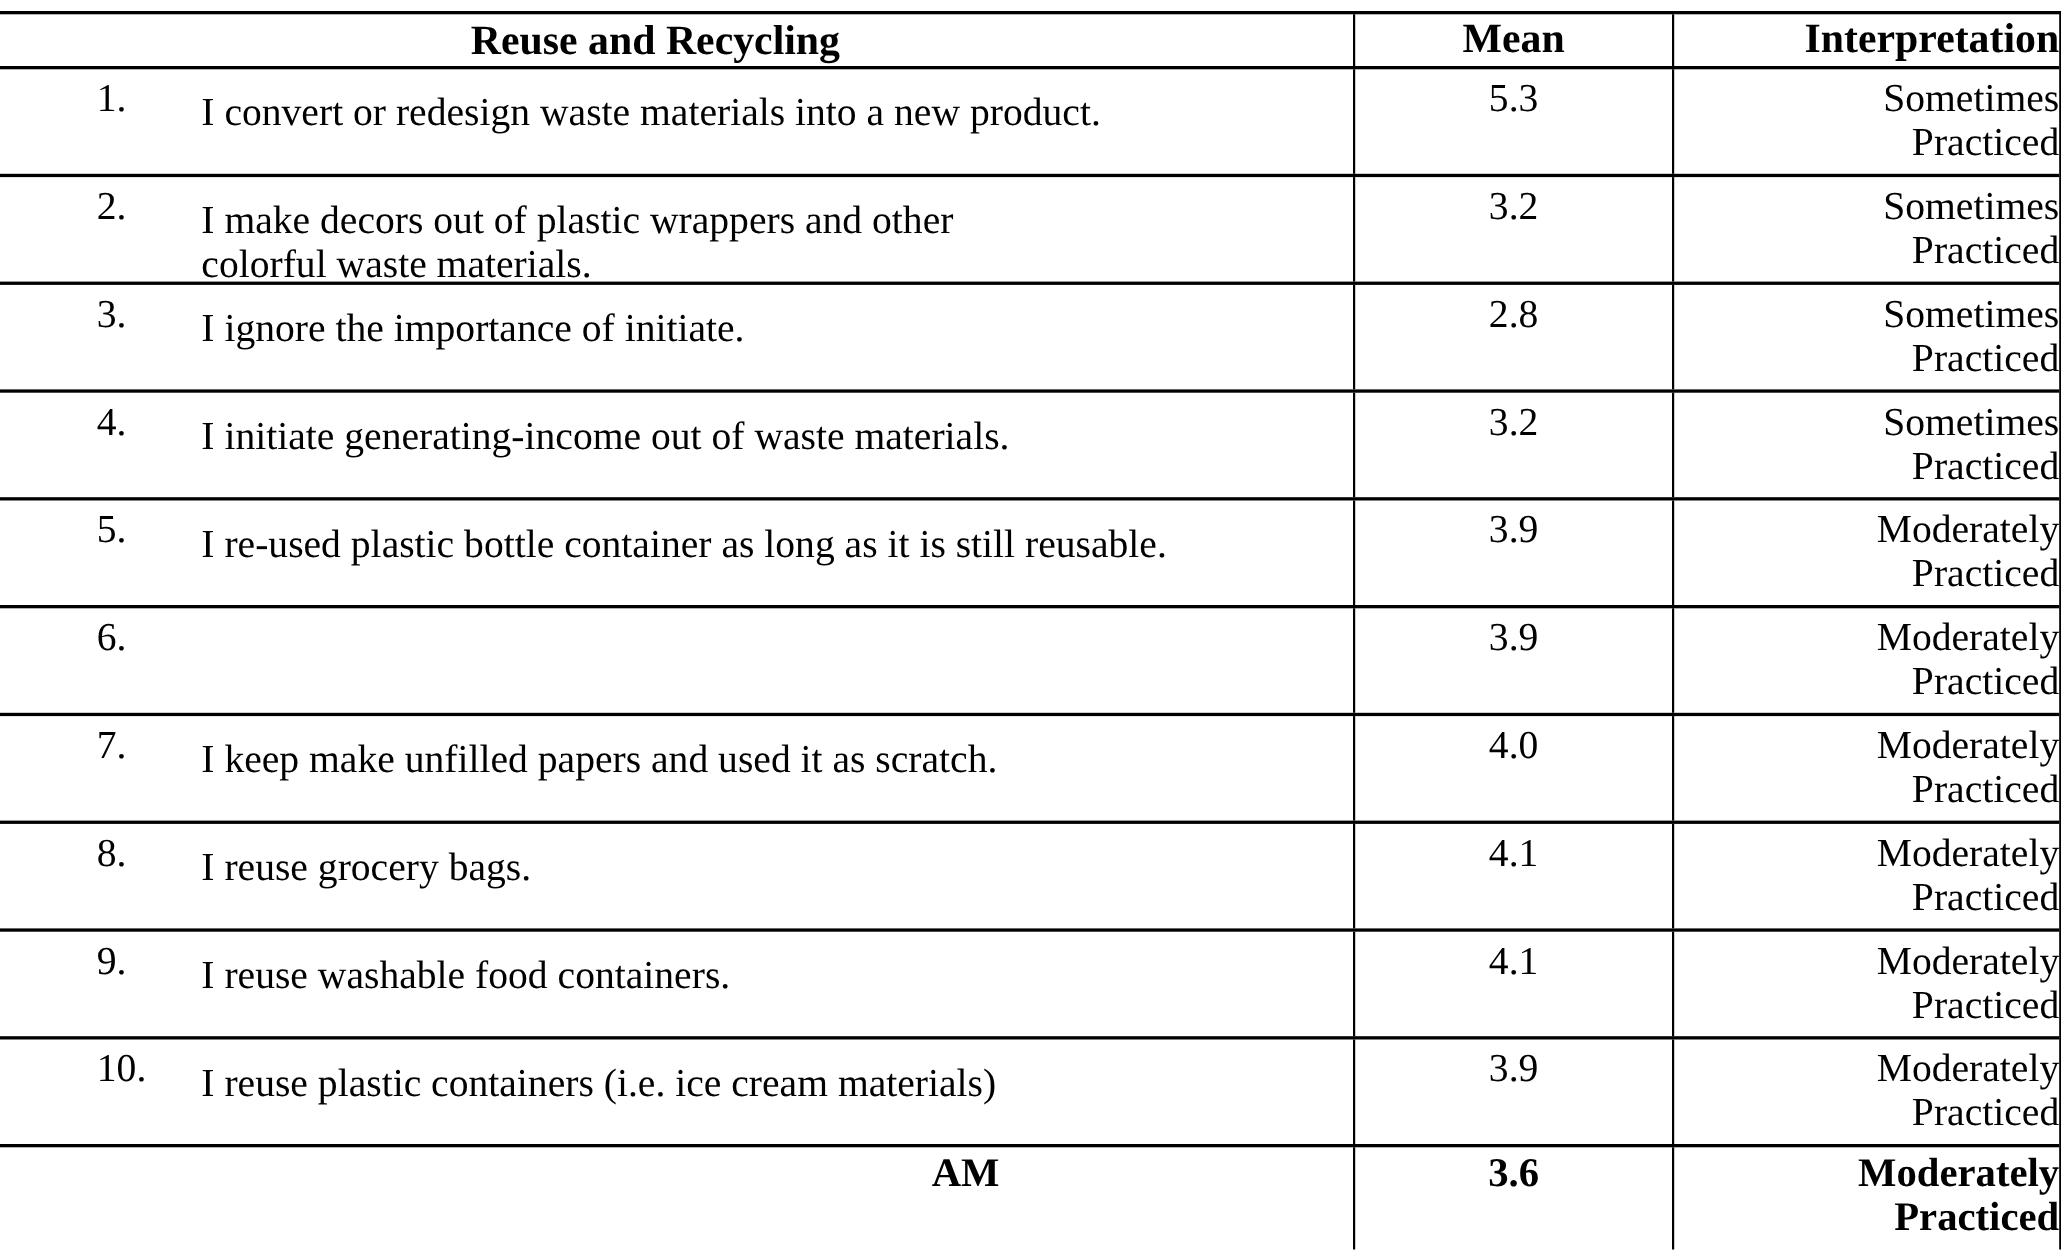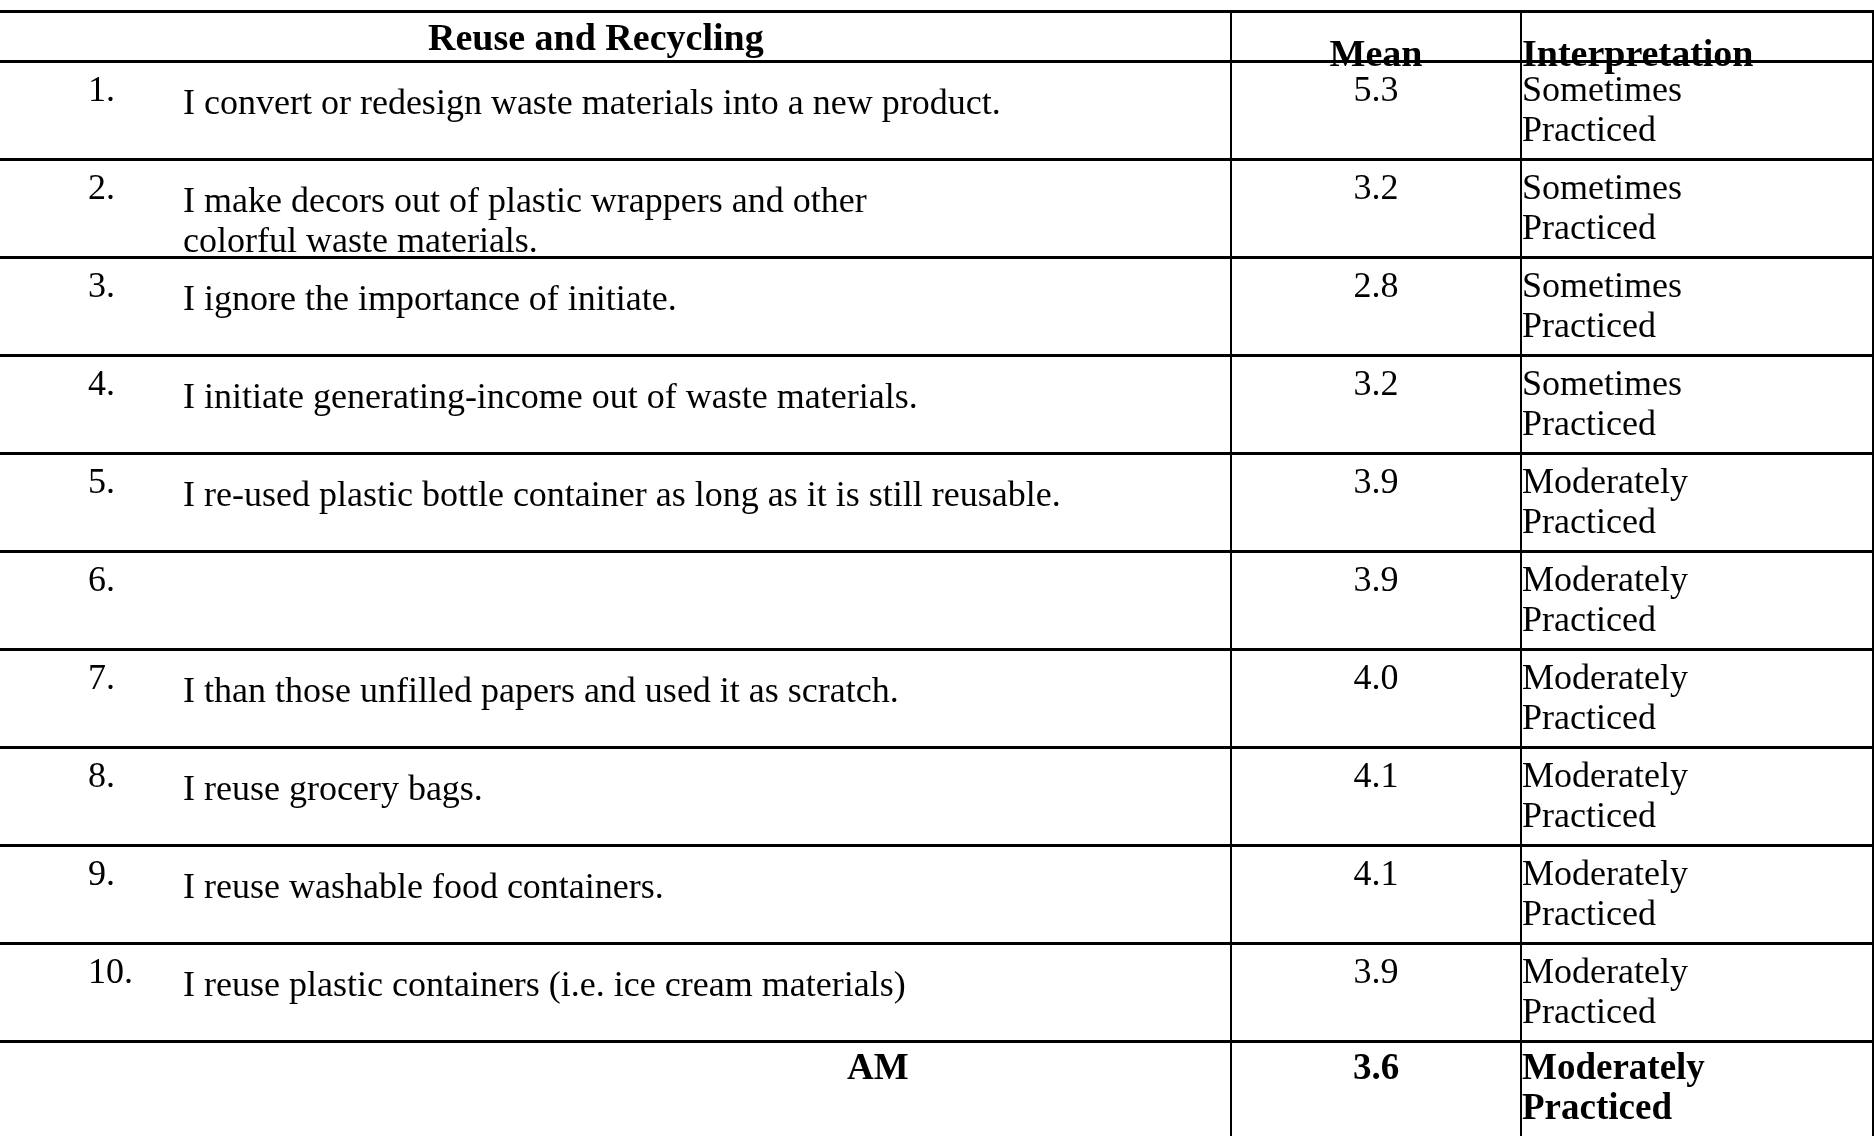--- a/index.html
+++ b/index.html
@@ -5,22 +5,22 @@
   html, body { margin:0; padding:0; background:#ffffff; }
   body { width:1874px; height:1136px; overflow:hidden; position:relative;
          font-family:"Liberation Serif", "DejaVu Serif", serif; color:#000; }
   .tbl { position:absolute; left:0; top:10px; width:1872px; border-top:3px solid #000; border-right:2px solid #000; }
   .row { position:relative; display:flex; border-bottom:3px solid #000; box-sizing:border-box; }
   .row.header { height:50px; }
   .row.item { height:98px; }
   .row.total { height:110px; border-bottom:none; }
   .c1 { width:1232px; position:relative; box-sizing:border-box; border-right:2px solid #000; }
   .c2 { width:290px; box-sizing:border-box; border-right:2px solid #000; text-align:center; }
-  .c3 { flex:1; text-align:left; }
-  .header .cell { font-weight:bold; font-size:38px; line-height:44px; padding-top:18px; }
+  .c3 { flex:1; text-align:right; }
+  .header .cell { font-weight:bold; font-size:38px; line-height:44px; padding-top:0; }
   .header .c1 { text-align:center; padding-right:0; }
   .header .c1 span { position:absolute; left:428px; top:2px; }
   .item .cell, .total .cell { font-size:36px; line-height:40px; padding-top:6px; }
   .num { position:absolute; left:88px; top:6px; }
   .text { position:absolute; left:163px; top:19px; width:1040px;margin-left:20px; }
   .total .cell { font-weight:bold; font-size:37px; }
   .am { position:absolute; left:847px; top:4px; }
   .total .c2, .total .c3 { padding-top:4px; }
 </style>
 </head>
@@ -103,21 +103,21 @@
     <div class="cell c2">3.9</div>
     <div class="cell c3">
         <div>Moderately</div>
         <div>Practiced</div>
       </div>
   </div>
 
   <div class="row item">
     <div class="cell c1">
       <span class="num">7.</span>
-      <span class="text">I than those unfilled papers and used it as scratch.</span>
+      <span class="text">I keep make unfilled papers and used it as scratch.</span>
     </div>
     <div class="cell c2">4.0</div>
     <div class="cell c3">
         <div>Moderately</div>
         <div>Practiced</div>
       </div>
   </div>
 
   <div class="row item">
     <div class="cell c1">

